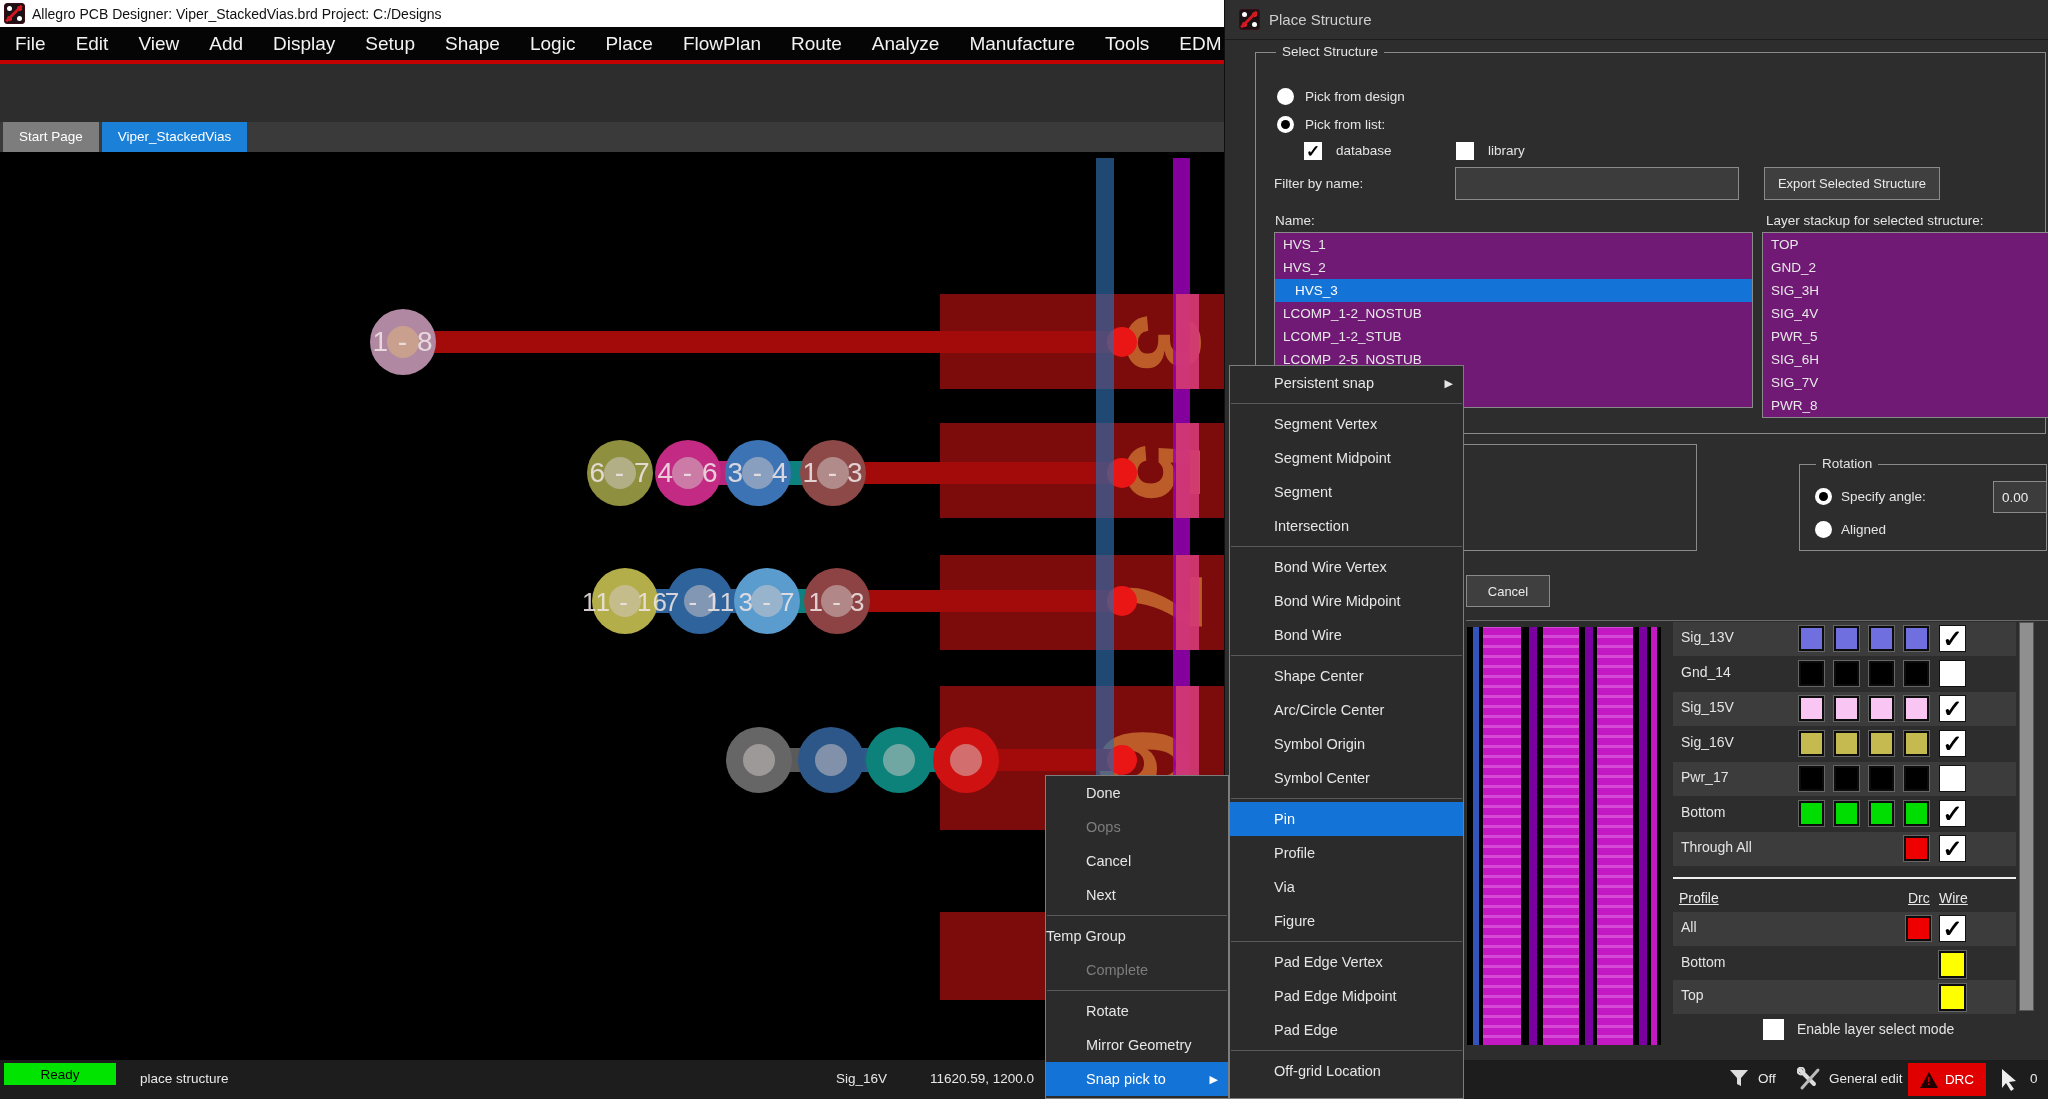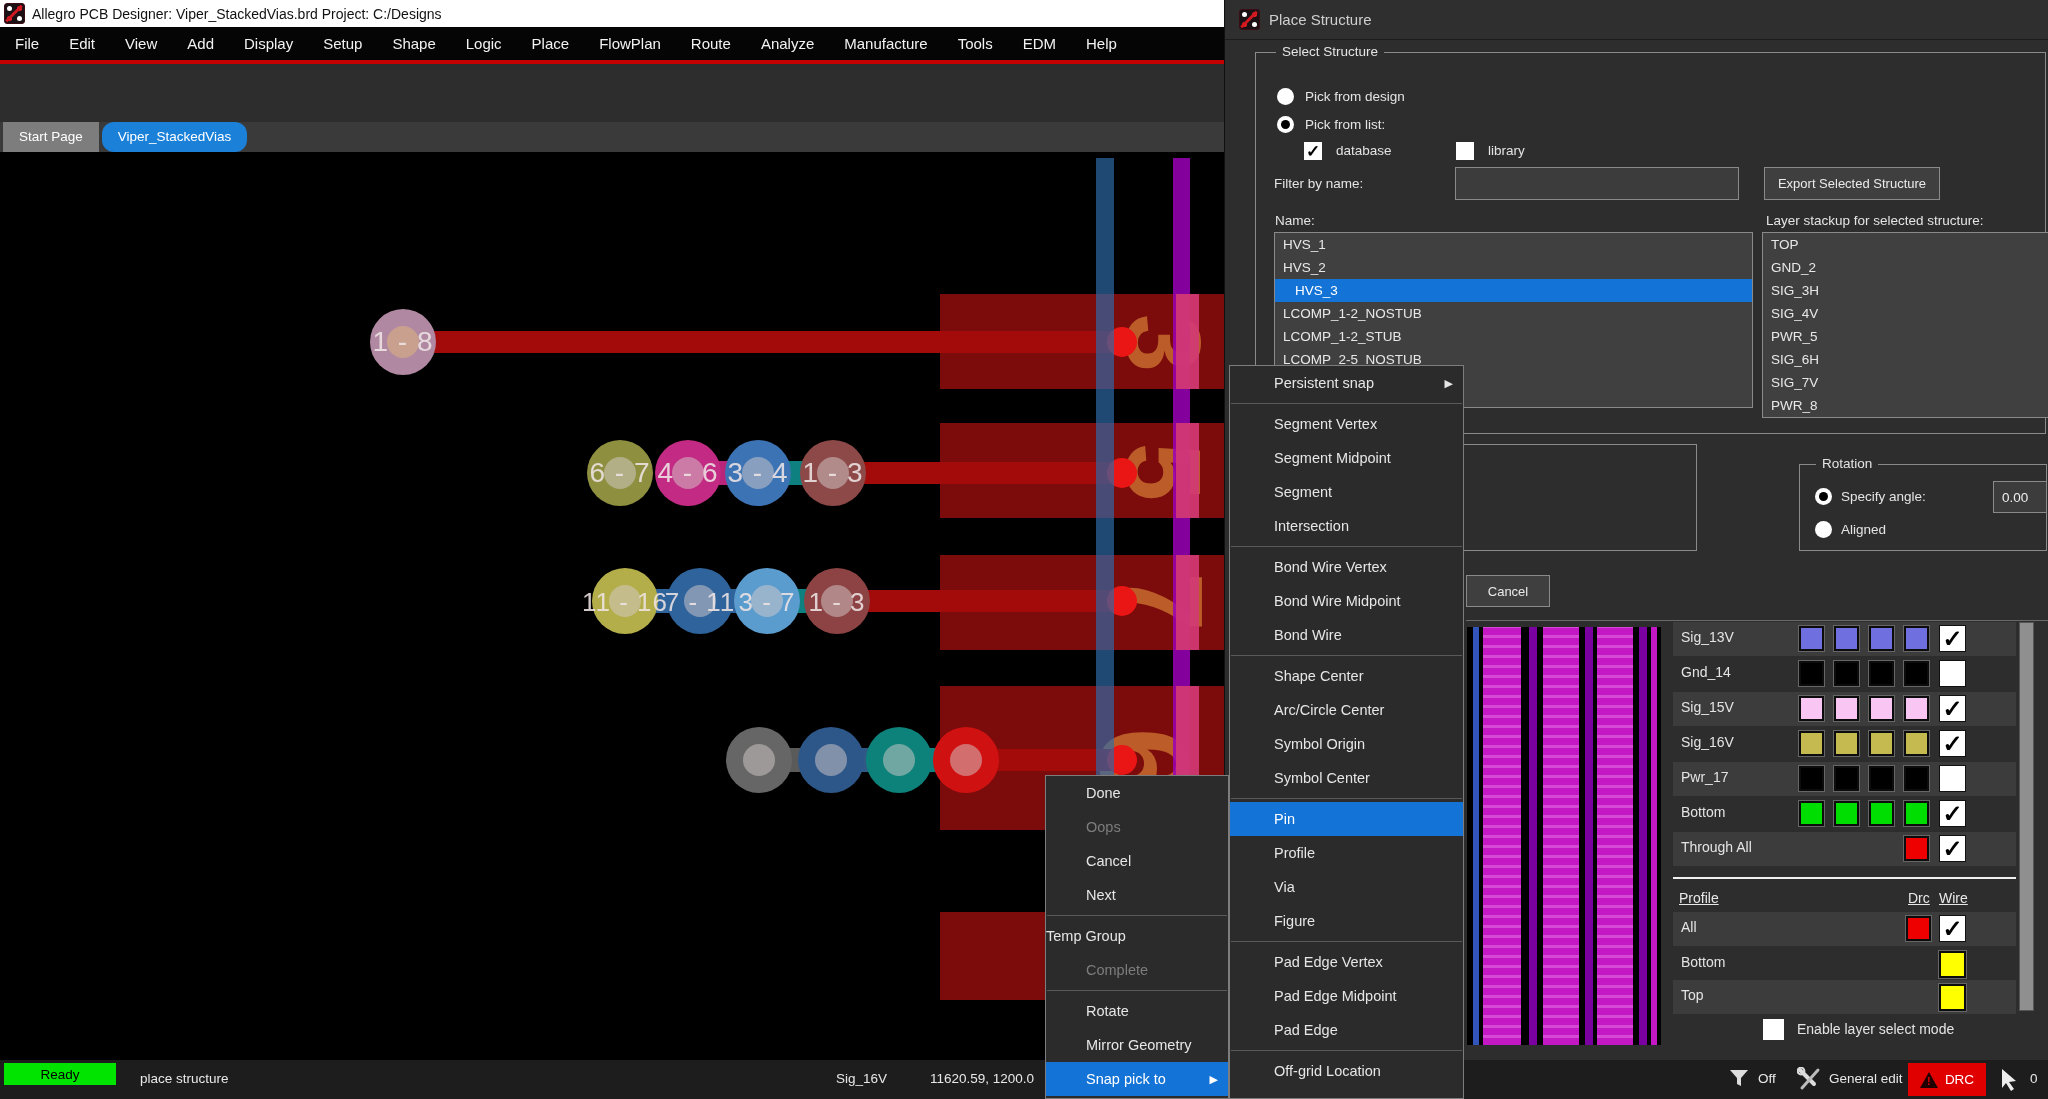--- a/index.html
+++ b/index.html
@@ -5,30 +5,30 @@
   html,body{margin:0;padding:0;background:#000;}
   #root{position:relative;width:2048px;height:1099px;background:#000;overflow:hidden;
         font-family:"Liberation Sans",sans-serif;-webkit-font-smoothing:antialiased;}
   .abs{position:absolute;}
   
   .titlebar{left:0;top:0;width:1224px;height:27px;background:#fff;color:#111;display:flex;align-items:center;gap:7px;padding-left:4px;box-sizing:border-box;font-size:14px;}
   .logo{width:19px;height:19px;border-radius:3px;background:#1b1014;position:relative;flex:0 0 auto;border:1px solid #3a0d14;}
   .logo i{position:absolute;width:5px;height:5px;border-radius:50%;background:#fff;}
   .logo i.a{left:2px;top:2px}.logo i.b{right:2px;top:2px;background:#e22}.logo i.c{left:2px;bottom:2px;background:#e22}.logo i.d{right:2px;bottom:2px}
   .logo s{position:absolute;left:-2px;top:8px;width:22px;height:3px;background:#d01822;transform:rotate(-45deg);}
-  .menubar{left:0;top:27px;width:1292px;height:33px;background:#050505;border-bottom:4px solid #c40000;display:flex;align-items:center;color:#f2f2f2;font-size:15px;box-sizing:content-box;}
+  .menubar{left:0;top:27px;width:1292px;height:33px;background:#050505;border-bottom:4px solid #c40000;display:flex;align-items:center;color:#f2f2f2;font-size:19px;box-sizing:content-box;}
   .menubar span{padding:0 15px;cursor:default;}
   .toolbar{left:0;top:64px;width:1224px;height:58px;background:#2d2d2d;}
   .tbtn{position:absolute;top:74px;width:40px;height:40px;display:flex;align-items:center;justify-content:center;}
   .tsep{position:absolute;top:72px;width:3px;height:44px;background:repeating-linear-gradient(180deg,#666 0 3px,#2d2d2d 3px 6px);}
   .ddarrow{position:absolute;top:92px;width:0;height:0;border-left:5px solid transparent;border-right:5px solid transparent;border-top:6px solid #9a9a9a;}
   
   .tabbar{left:0;top:122px;width:1224px;height:30px;background:#3a3a3a;display:flex;align-items:flex-end;}
   .tab{height:30px;line-height:30px;padding:0 16px;font-size:13.5px;color:#fff;background:#7d7d7d;margin-left:3px;}
-  .tab.active{background:#1b80d8;border-radius:12px;}
+  .tab.active{background:#1b80d8;}
   .tabgap{left:0;top:152px;width:1224px;height:6px;background:#000;}
   
   .canvas{left:0;top:158px;width:1224px;height:902px;background:#000;overflow:hidden;}
   .pad{position:absolute;left:940px;width:284px;background:#7c0b0b;}
   .trace{position:absolute;height:22px;background:#a30b0b;}
   .dot{position:absolute;width:30px;height:30px;border-radius:50%;background:#ea1515;}
   .band{position:absolute;height:24px;}
   .via{position:absolute;width:66px;height:66px;border-radius:50%;}
   .via-in{position:absolute;width:32px;height:32px;left:17px;top:17px;border-radius:50%;background:rgba(214,203,203,.5);}
   .vlabel{position:absolute;width:160px;text-align:center;color:rgba(238,228,228,.88);font-size:28px;font-weight:300;letter-spacing:1px;}
@@ -45,21 +45,21 @@
   .dialog{left:1224px;top:0;width:824px;height:1060px;background:#2d2d2d;color:#e4e4e4;font-size:13.5px;border-left:1px solid #101010;box-sizing:border-box;}
   .dlgtitle{position:absolute;left:0;top:0;width:100%;height:40px;background:#2f2f2f;border-bottom:1px solid #1c1c1c;display:flex;align-items:center;gap:9px;padding-left:14px;box-sizing:border-box;color:#cfcfcf;font-size:15px;}
   .group{position:absolute;border:1px solid #8a8a8a;}
   .gtitle{position:absolute;top:-9px;background:#2d2d2d;padding:0 6px;font-size:13.5px;color:#e4e4e4;}
   .radio{position:absolute;width:17px;height:17px;border-radius:50%;background:#fff;}
   .radio.sel::after{content:"";position:absolute;left:4px;top:4px;width:9px;height:9px;border-radius:50%;background:#000;}
   .cb{position:absolute;width:18px;height:18px;background:#fff;color:#000;font-size:17px;font-weight:bold;display:flex;align-items:center;justify-content:center;line-height:1;}
   .lbl{position:absolute;white-space:nowrap;}
   .input{position:absolute;background:#3c3c3c;border:1px solid #8a8a8a;color:#eee;box-sizing:border-box;padding:0 8px;display:flex;align-items:center;}
   .btn{position:absolute;background:#3f3f3f;border:1px solid #8a8a8a;color:#eaeaea;display:flex;align-items:center;justify-content:center;box-sizing:border-box;font-size:13px;}
-  .list{position:absolute;background:#404040;border:1px solid #8a8a8a;overflow:hidden;}
+  .list{position:absolute;background:#701a75;border:1px solid #8a8a8a;overflow:hidden;}
   .lrow{height:23px;line-height:23px;padding-left:8px;color:#e8e8e8;font-size:13.5px;white-space:nowrap;}
   .lrow.sel{background:#1473d6;color:#fff;padding-left:20px;}
   .layrow{position:absolute;left:448px;width:343px;height:34px;}
   .layrow.zl{background:#3c3c3c;}
   .layrow .nm{position:absolute;left:8px;top:7px;font-size:14px;}
   .sw{position:absolute;top:4px;width:25px;height:25px;border:2px solid #0c0c0c;outline:1px solid #666;box-sizing:border-box;}
   .cb2{position:absolute;top:3px;width:27px;height:27px;background:#fff;color:#000;font-size:24px;font-weight:bold;display:flex;align-items:center;justify-content:center;line-height:1;border:1px solid #111;box-sizing:border-box;}
   .hdr{font-size:14px;text-decoration:underline;color:#e8e8e8;position:absolute;}
   
   .pmenu{position:absolute;background:#2b2b2b;border:1px solid #7d7d7d;box-sizing:border-box;overflow:hidden;color:#e6e6e6;font-size:14.5px;}

